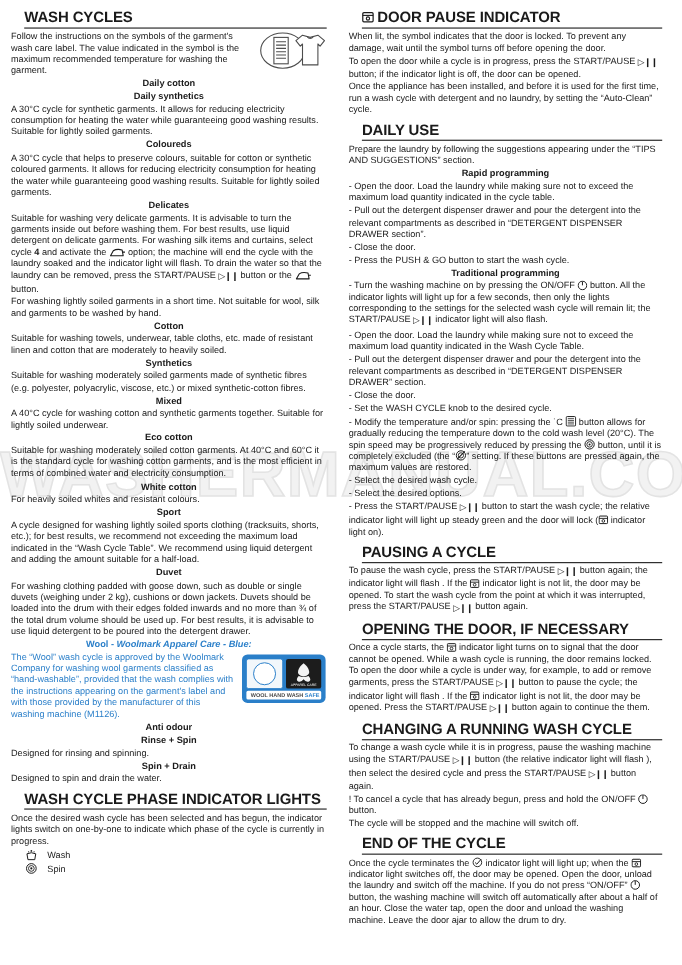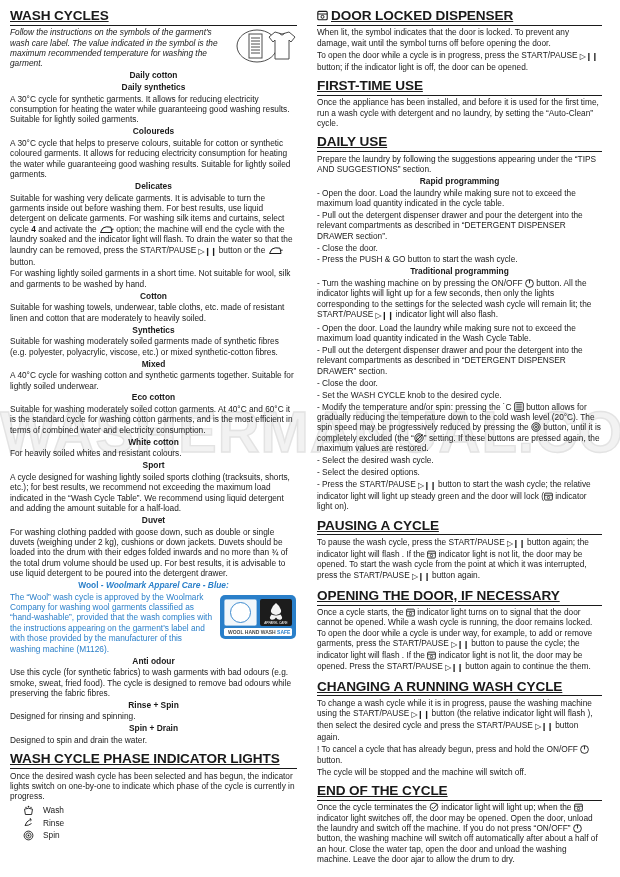--- a/index.html
+++ b/index.html
@@ -51,38 +51,37 @@
     box-sizing: border-box;
   }
   .col-left  { padding-right: 2px; }
   .col-right { padding-left: 4px; }
 
   
   h1.section {
     font-size: 13.6px;
     font-weight: bold;
     letter-spacing: -0.1px;
-    margin: 6px 0 1px 0;
+    margin: 6px 0 1px 12px;
     padding: 0 0 1.5px 0;
     border-bottom: 1.6px solid #1a1a1a;
     line-height: 1.12;
     display: flex;
     align-items: center;
     gap: 3px;
-    text-decoration: underline;
   }
   h1.section.first { margin-top: 0; }
 
   p.body {
     font-size: 8.3px;
     line-height: 1.255;
     margin: 1.5px 0 0 0;
     text-align: left;
   }
-  p.body.italic { font-style: italic; }
+  p.body.italic { }
 
   .subhead {
     font-size: 8.4px;
     font-weight: bold;
     line-height: 1.2;
     margin: 1.5px 0 0 0;
     text-align: center;
   }
   .subhead.blue {
     color: #2a7fc9;
@@ -238,21 +237,20 @@
           </g>
           <text x="57" y="30" font-family="'Liberation Sans', sans-serif" font-size="3.1" fill="#ffffff" text-anchor="middle">APPAREL CARE</text>
           <rect x="5" y="34" width="68" height="8" rx="1.5" fill="#ffffff"></rect>
           <text x="9" y="40" font-family="'Liberation Sans', sans-serif" font-size="5" font-weight="bold" fill="#4a4a4a">WOOL HAND WASH <tspan fill="#2a7fc9">SAFE</tspan></text>
         </svg>
       </span>
       <p class="body blue">The “Wool” wash cycle is approved by the Woolmark Company for washing wool garments classified as “hand-washable”, provided that the wash complies with the instructions appearing on the garment's label and with those provided by the manufacturer of this washing machine (M1126).</p>
     </div>
 
     <div class="subhead">Anti odour</div>
-    <p class="body">Use this cycle (for synthetic fabrics) to wash garments with bad odours (e.g. smoke, sweat, fried food). The cycle is designed to remove bad odours while preserving the fabric fibres.</p>
 
     <div class="subhead">Rinse + Spin</div>
     <p class="body">Designed for rinsing and spinning.</p>
 
     <div class="subhead">Spin + Drain</div>
     <p class="body">Designed to spin and drain the water.</p>
 
     <h1 class="section">
       <span>WASH CYCLE PHASE INDICATOR LIGHTS</span>
     </h1>
@@ -266,30 +264,20 @@
               <circle cx="5.5" cy="1.6" r="0.8" fill="#1a1a1a"></circle>
               <circle cx="3" cy="2.4" r="0.6" fill="#1a1a1a"></circle>
               <circle cx="8" cy="2.4" r="0.6" fill="#1a1a1a"></circle>
             </svg>
         </span>
         <span class="ph-label">Wash</span>
       </li>
       <li>
         <span class="ph-icon">
           <svg width="11" height="11" viewBox="0 0 11 11">
-              <path d="M2 8.5 Q3 4.5 8 2" fill="none" stroke="#1a1a1a" stroke-width="0.9"></path>
-              <path d="M2 8.5 Q5.5 8.8 8.5 6.5" fill="none" stroke="#1a1a1a" stroke-width="0.9"></path>
-              <path d="M7 1 Q9 3 7.6 4.3" fill="none" stroke="#1a1a1a" stroke-width="0.8"></path>
-            </svg>
-        </span>
-        <span class="ph-label">Rinse</span>
-      </li>
-      <li>
-        <span class="ph-icon">
-          <svg width="11" height="11" viewBox="0 0 11 11">
               <circle cx="5.5" cy="5.5" r="4.4" fill="none" stroke="#1a1a1a" stroke-width="0.9"></circle>
               <circle cx="5.5" cy="5.5" r="2.6" fill="none" stroke="#1a1a1a" stroke-width="0.8"></circle>
               <circle cx="5.5" cy="5.5" r="1" fill="#1a1a1a"></circle>
             </svg>
         </span>
         <span class="ph-label">Spin</span>
       </li>
 
     </ul>
   </div>
@@ -297,28 +285,25 @@
   <div class="col col-right">
 
     <h1 class="section first">
       <span class="ig" style="vertical-align:-1px;">
         <svg width="11" height="11" viewBox="0 0 11 11">
             <rect x="0.8" y="1.4" width="9.4" height="8.4" rx="1" fill="none" stroke="#1a1a1a" stroke-width="1.1"></rect>
             <line x1="0.8" y1="4" x2="10.2" y2="4" stroke="#1a1a1a" stroke-width="1"></line>
             <circle cx="5.5" cy="6.8" r="1.5" fill="none" stroke="#1a1a1a" stroke-width="1"></circle>
           </svg>
       </span>
-      <span>DOOR LOCKED DISPENSER</span>
+      <span>DOOR PAUSE INDICATOR</span>
     </h1>
     <p class="body">When lit, the symbol indicates that the door is locked. To prevent any damage, wait until the symbol turns off before opening the door.</p>
     <p class="body tight"><span>To open the door while a cycle is in progress, press the START/PAUSE </span><span class="startpause">▷❙❙</span><span> button; if the indicator light is off, the door can be opened.</span></p>
 
-    <h1 class="section">
-      <span>FIRST-TIME USE</span>
-    </h1>
     <p class="body">Once the appliance has been installed, and before it is used for the first time, run a wash cycle with detergent and no laundry, by setting the “Auto-Clean” cycle.</p>
 
     <h1 class="section">
       <span>DAILY USE</span>
     </h1>
     <p class="body">Prepare the laundry by following the suggestions appearing under the “TIPS AND SUGGESTIONS” section.</p>
 
     <div class="subhead">Rapid programming</div>
     <p class="body">- Open the door. Load the laundry while making sure not to exceed the maximum load quantity indicated in the cycle table.</p>
     <p class="body tight">- Pull out the detergent dispenser drawer and pour the detergent into the relevant compartments as described in “DETERGENT DISPENSER DRAWER section”.</p>

